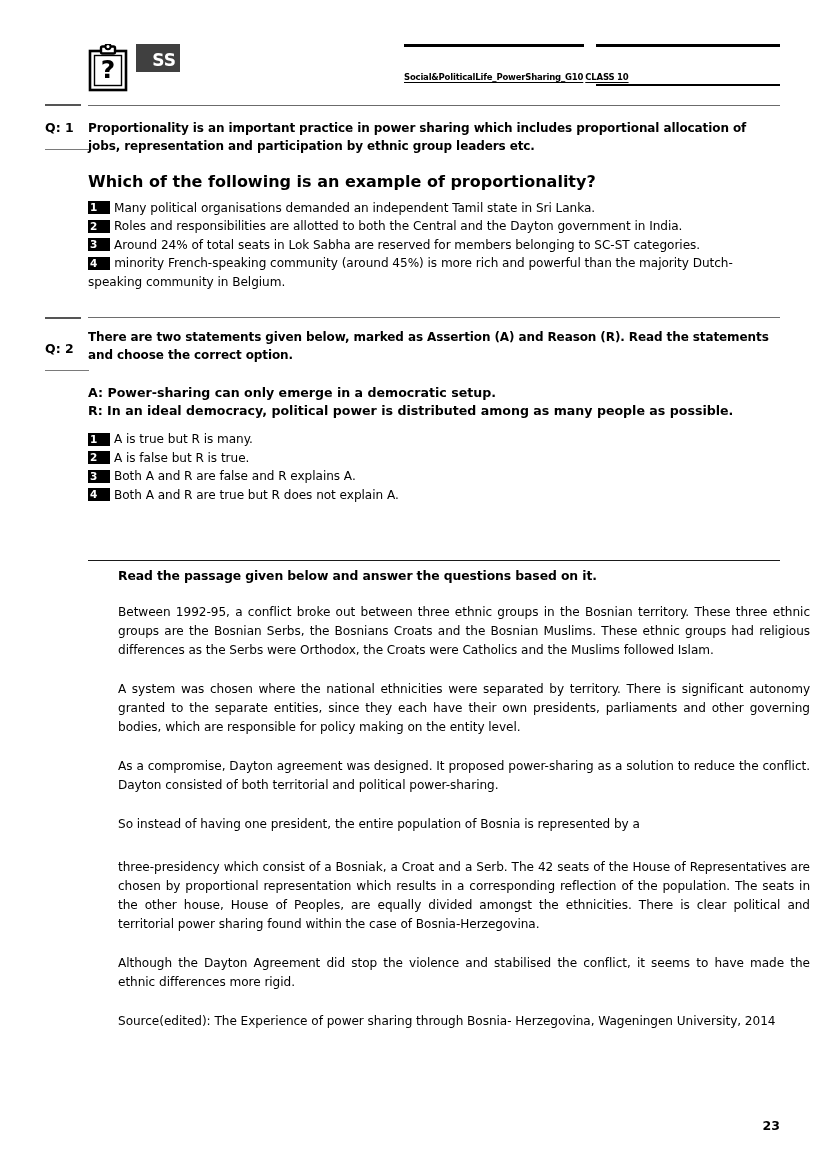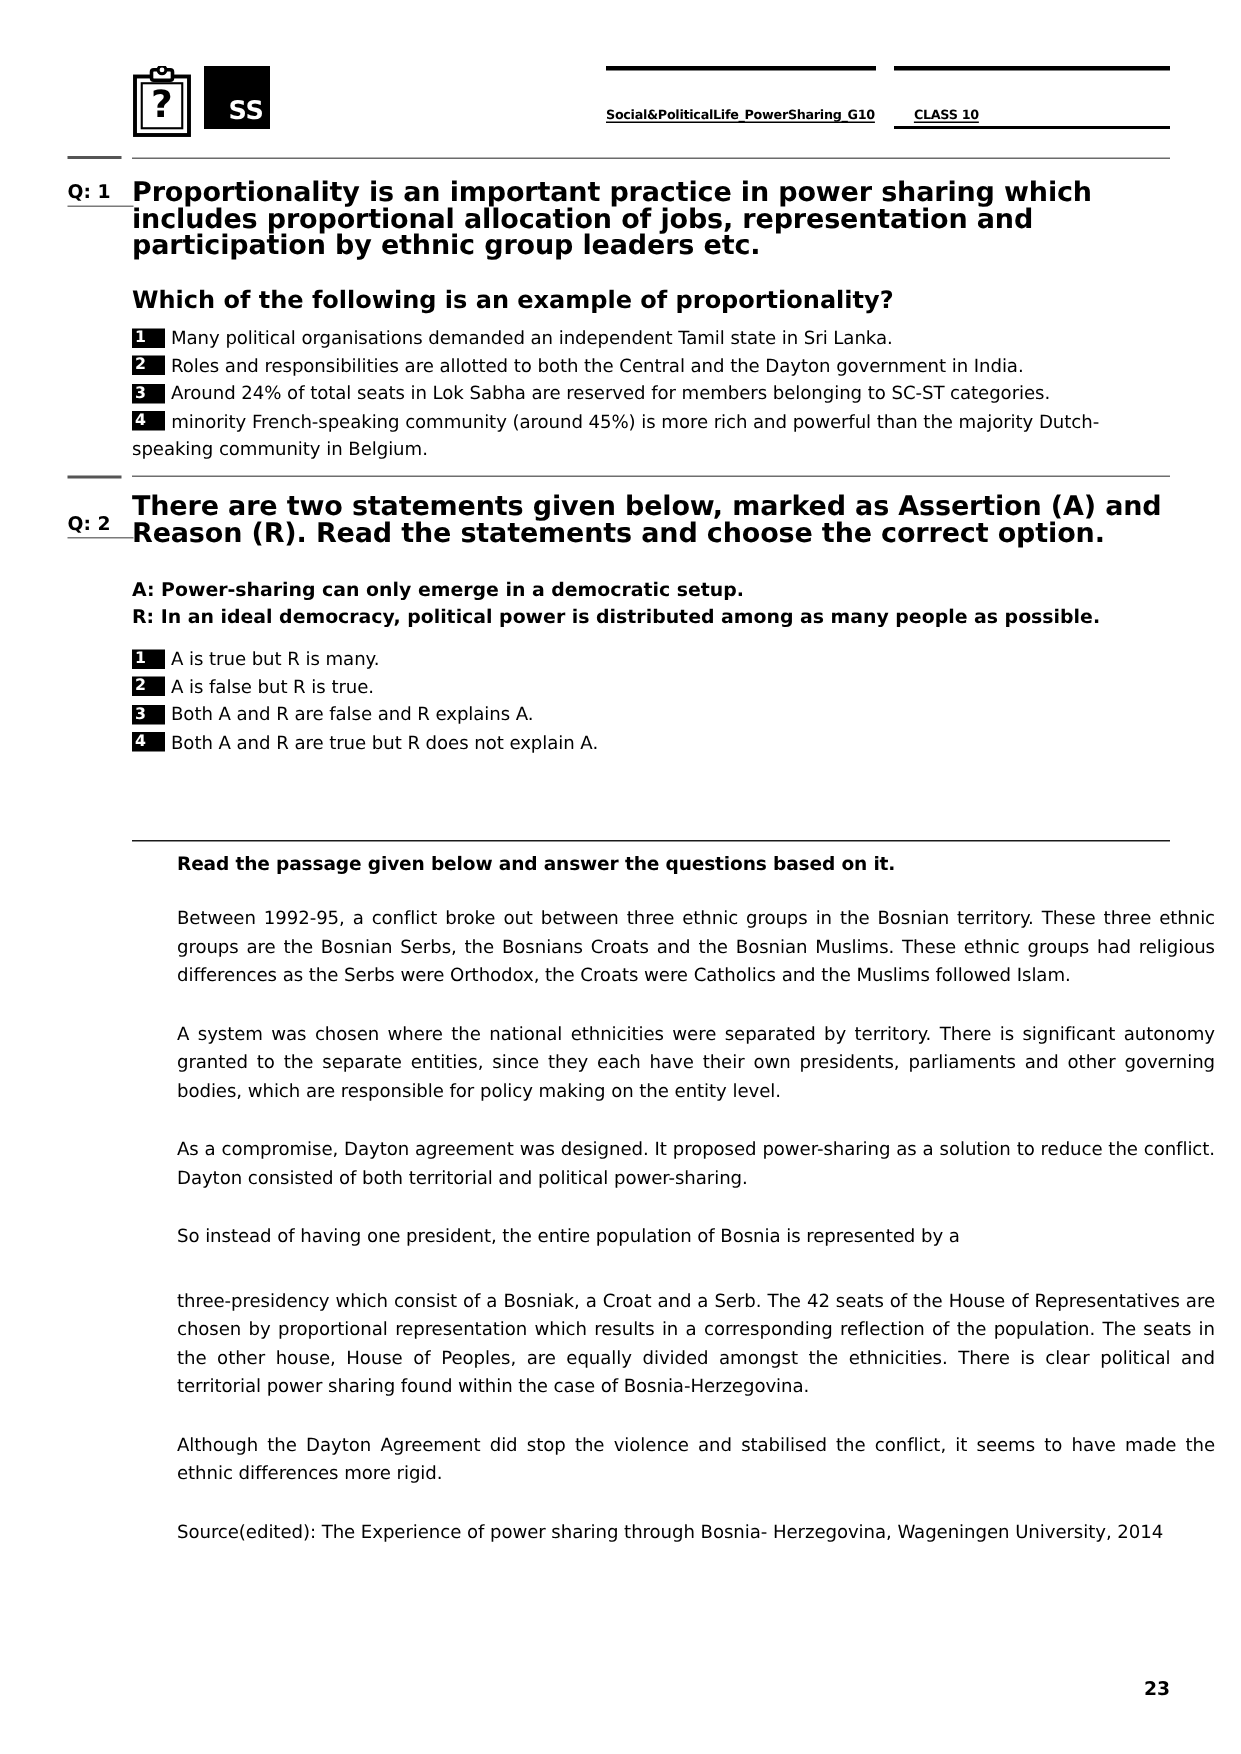--- a/index.html
+++ b/index.html
@@ -35,22 +35,22 @@
     align-items: flex-start;
     gap: 8px;
   }
   .clipboard-icon {
     width: 40px;
     height: 48px;
     display: block;
   }
   .ss-logo {
     width: 44px;
-    height: 42px;
-    background: #000000;
+    height: 28px;
+    background: #404040;
     position: relative;
   }
   .ss-logo .ss-text {
     position: absolute;
     right: 4px;
     bottom: 2px;
     color: #ffffff;
     font-weight: bold;
     font-size: 17px;
     letter-spacing: 0px;
@@ -77,21 +77,21 @@
     letter-spacing: -0.2px;
     white-space: nowrap;
   }
   .hdr-meta .m1 {
     text-decoration: underline;
     text-underline-offset: 2px;
   }
   .hdr-meta .m2 {
     text-decoration: underline;
     text-underline-offset: 2px;
-    margin-left: 26px;
+    margin-left: 2px;
   }
   .hdr-underline-long {
     position: absolute;
     left: 596px; top: 84px;
     width: 184px; height: 1.5px;
     background: #000000;
   }
   .header-divider {
     position: absolute;
     left: 88px; top: 105px;
@@ -106,30 +106,30 @@
   }
 
   
   .qlabel {
     position: absolute;
     width: 44px;
     font-size: 12.5px;
     font-weight: bold;
     text-align: left;
     border-bottom: 1.5px solid #7a7a7a;
-    padding-bottom: 2px;
+    padding-bottom: 14px;
     font-family: "DejaVu Sans", sans-serif;
   }
   .qbody {
     position: absolute;
     left: 88px;
     width: 692px;
   }
   .qstem {
-    font-size: 18px;
+    font-size: 12px;
     font-weight: bold;
     line-height: 17.5px;
     letter-spacing: -0.1px;
   }
   .qsub {
     font-size: 16px;
     font-weight: bold;
     line-height: 17.5px;
     margin-top: 18px;
   }

